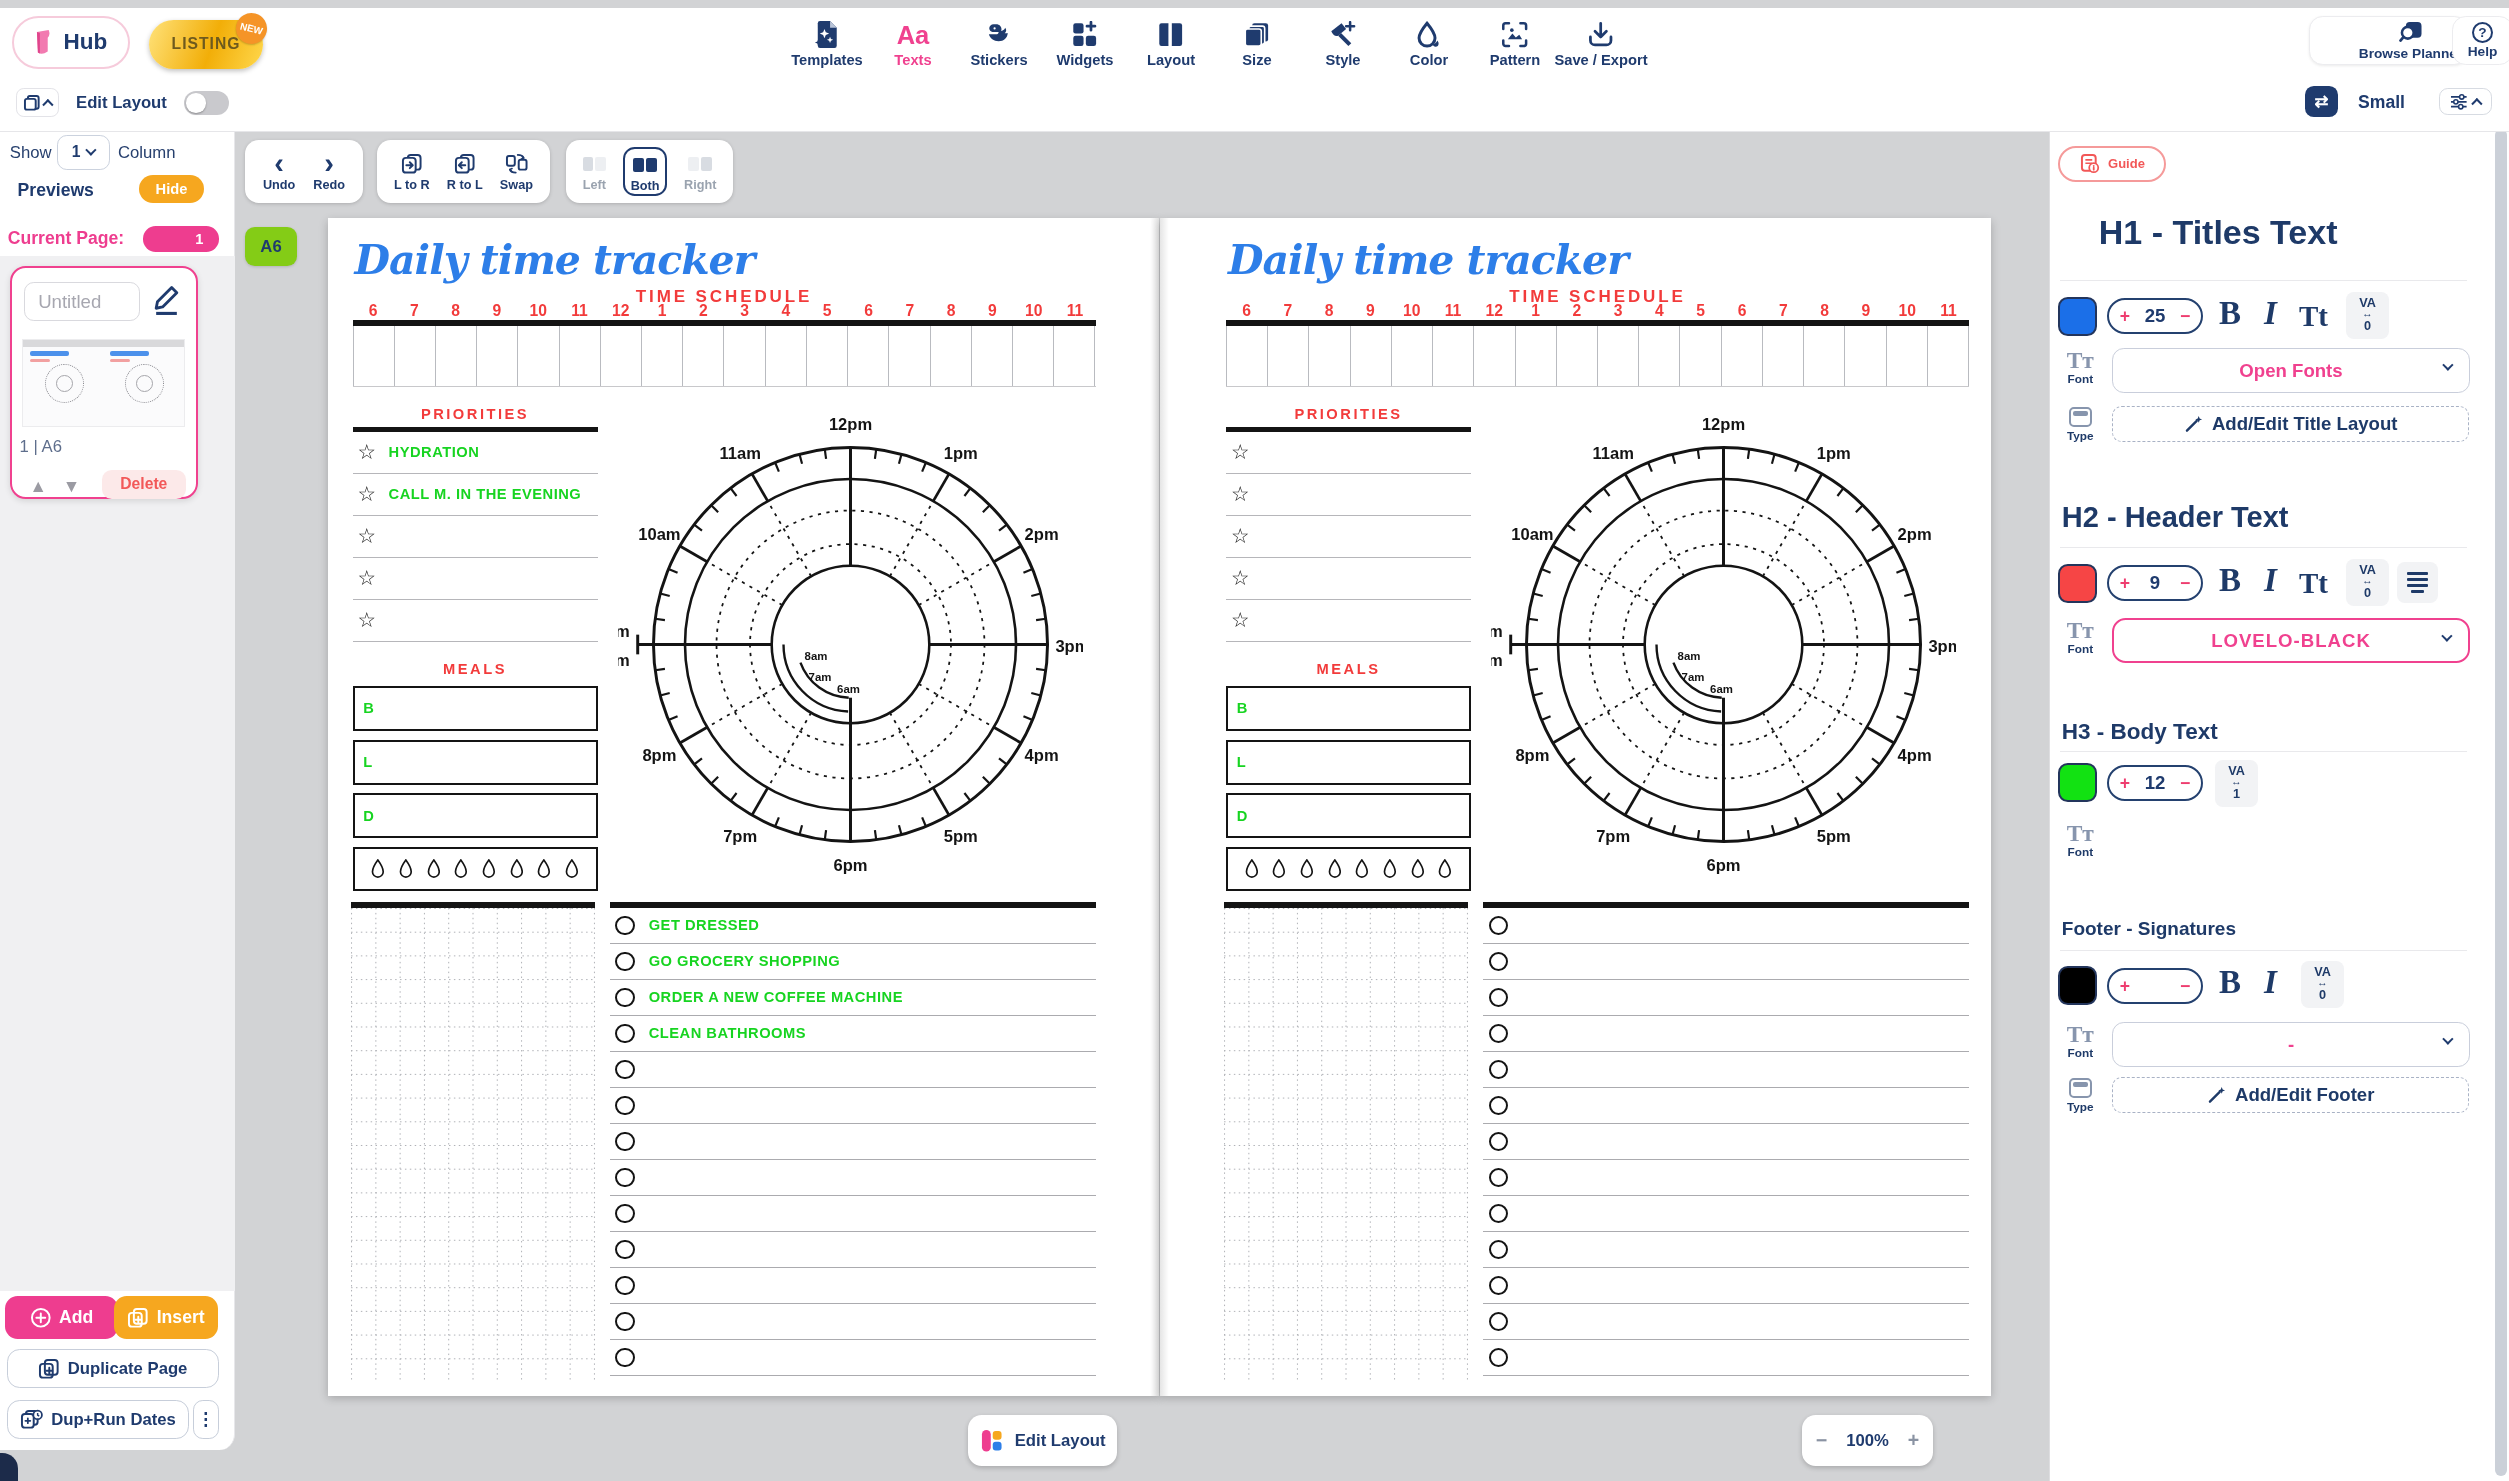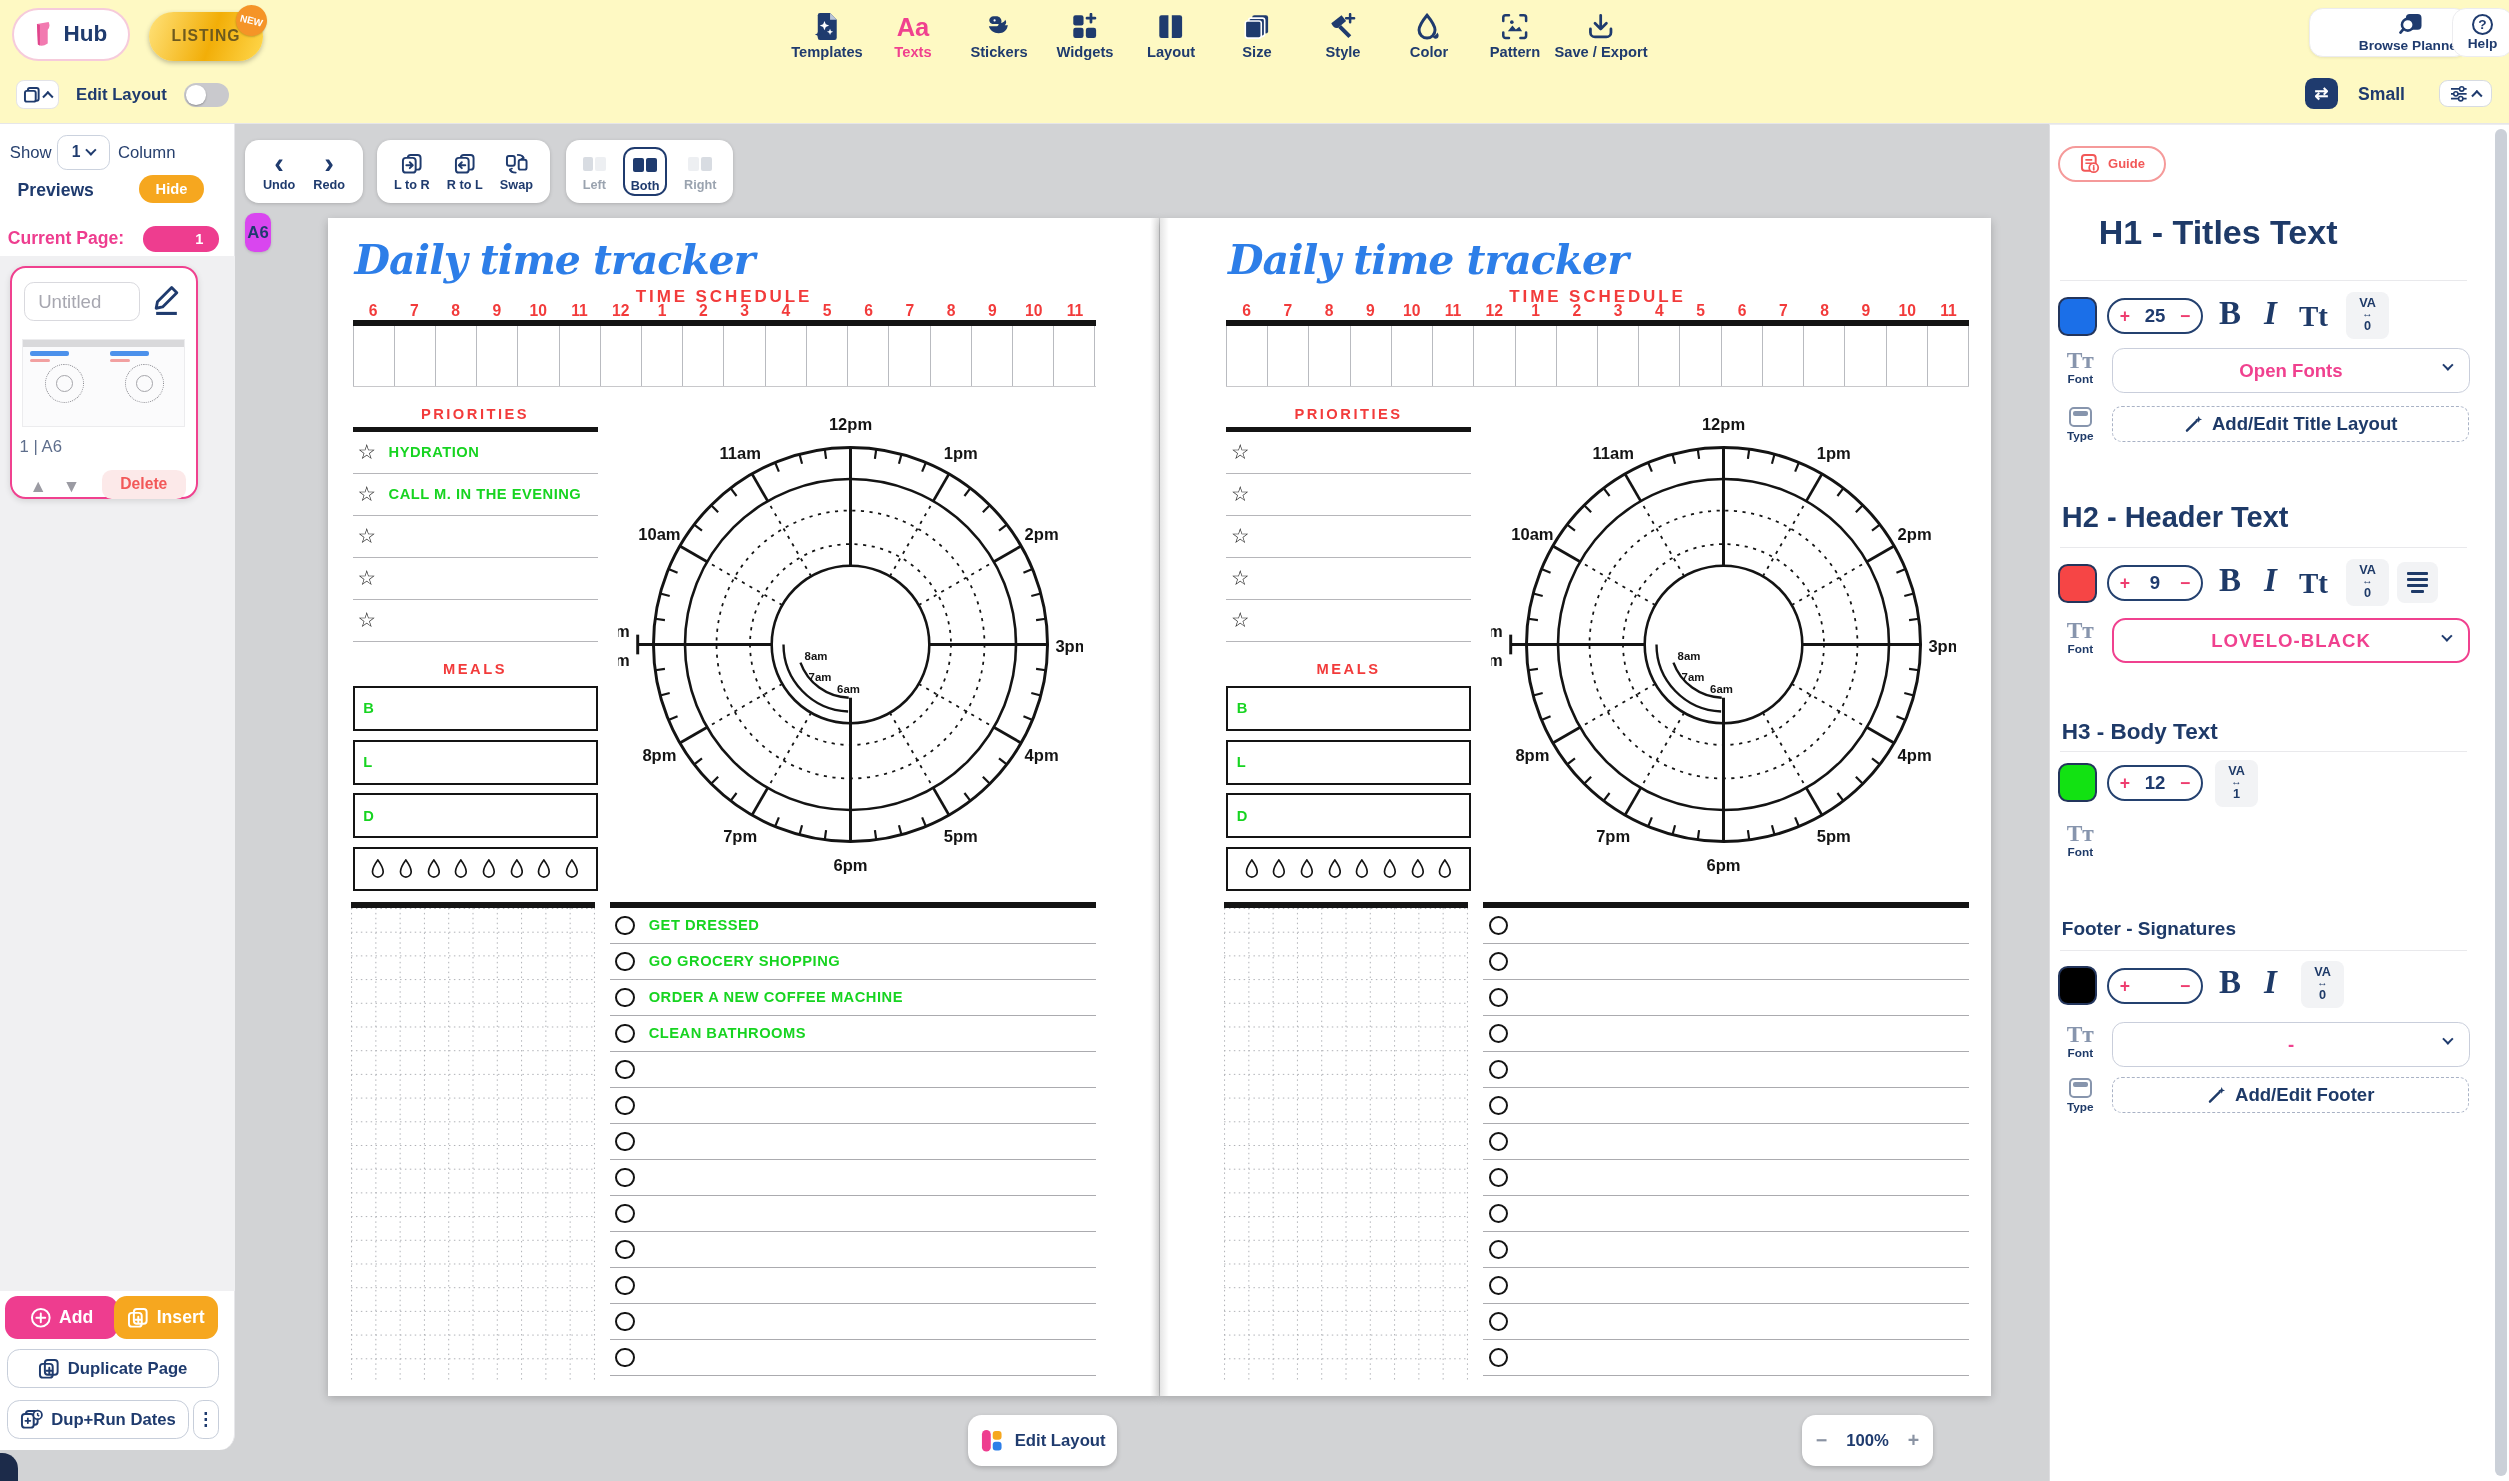--- a/index.html
+++ b/index.html
@@ -1,19 +1,19 @@
 <!DOCTYPE html>
 <html><head>
 <meta charset="utf-8">
 <style>
   html,body{margin:0;padding:0;background:#9a9a9e;}
   *{box-sizing:border-box;font-family:"Liberation Sans",sans-serif;}
   #stage{position:relative;width:2509px;height:1482px;background:#d2d3d5;overflow:hidden;}
   
-  #header{position:absolute;left:0;top:0;width:2509px;height:124px;background:#fef9c3;border-bottom:1px solid #e6e6e9;z-index:30;}
+  #header{position:absolute;left:0;top:8px;width:2509px;height:124px;background:#ffffff;border-bottom:1px solid #e6e6e9;z-index:30;}
   #hub-btn{position:absolute;left:11.8px;top:7.8px;width:118px;height:53px;border:2px solid #f6cbdb;border-radius:27.4px;background:#fff;display:flex;align-items:center;justify-content:center;gap:9.8px;}
   #hub-btn .hub-logo{width:19.6px;height:25.5px;}
   #hub-btn span{font-size:22.5px;font-weight:800;color:#1f3b6e;}
   #listing-btn{position:absolute;left:149px;top:11.8px;width:114px;height:49px;border-radius:25.5px;background:linear-gradient(110deg,#ffe27a,#f2ae08 55%,#ffd84d);box-shadow:0 2px 4.9px rgba(0,0,0,.25);display:flex;align-items:center;justify-content:center;}
   #listing-btn span{font-size:15.7px;font-weight:800;color:#6e5a1e;letter-spacing:1px;}
   #new-badge{position:absolute;left:236px;top:4.9px;width:31px;height:31px;border-radius:50%;background:#f59427;display:flex;align-items:center;justify-content:center;transform:rotate(14deg);box-shadow:0 1px 2px rgba(0,0,0,.2);}
   #new-badge span{font-size:9.8px;font-weight:800;color:#fff;}
   #tools{position:absolute;left:784px;top:5.9px;display:flex;}
   .tool{width:86px;display:flex;flex-direction:column;align-items:center;padding-top:3.9px;cursor:pointer;}
   .tool .t-icon{height:31px;display:flex;align-items:flex-end;justify-content:center;color:#1f3b6e;}
@@ -71,21 +71,21 @@
   #grp-sides{left:566px;width:167px;}
   .citem{display:flex;flex-direction:column;align-items:center;gap:1px;color:#1f3b6e;}
   .citem .ci{height:25.5px;display:flex;align-items:center;justify-content:center;}
   .citem .cl{font-size:12.7px;font-weight:700;}
   .citem.dim{color:#9aa3af;}
   .bigchev{font-size:29px;font-weight:800;line-height:21.6px;}
   #both-box{border:2px solid #1f3b6e;border-radius:11.8px;padding:2.9px 5.9px 1px;}
   .sq-pair{display:flex;gap:2px;}
   .sq-pair i{width:10.8px;height:14.7px;border-radius:2px;background:#d8dce2;}
   .sq-pair.on i{background:#1f3b6e;}
-  #a6-badge{position:absolute;left:245px;top:213px;width:26px;height:39px;background:#d946ef;border-radius:9.8px;box-shadow:0 1px 2.9px rgba(0,0,0,.15);display:flex;align-items:center;justify-content:center;font-size:16.7px;font-weight:800;color:#1f3b6e;z-index:10;}
+  #a6-badge{position:absolute;left:245px;top:227px;width:52px;height:39px;background:#84cc16;border-radius:9.8px;box-shadow:0 1px 2.9px rgba(0,0,0,.15);display:flex;align-items:center;justify-content:center;font-size:16.7px;font-weight:800;color:#1f3b6e;z-index:10;}
   
   .page{position:absolute;top:218px;width:831px;height:1178px;background:#fff;box-shadow:0 2.9px 8.8px rgba(0,0,0,.22);}
   #page-left{left:328px;}
   #page-right{left:1160px;}
   #page-left:after{content:"";position:absolute;right:0;top:0;bottom:0;width:8.8px;background:linear-gradient(to left,rgba(0,0,0,.10),rgba(0,0,0,0));}
   #page-right:before{content:"";position:absolute;left:0;top:0;bottom:0;width:8.8px;background:linear-gradient(to right,rgba(0,0,0,.10),rgba(0,0,0,0));}
   .content{position:absolute;top:0;width:745px;height:1178px;}
   .page.pleft .content{left:24.5px;}
   .page.pright .content{left:66px;}
   .pl-title{position:absolute;left:2px;top:17.6px;font-family:"DejaVu Serif",serif;font-style:italic;font-weight:800;font-size:41px;color:#2d7ee8;letter-spacing:-1px;}

